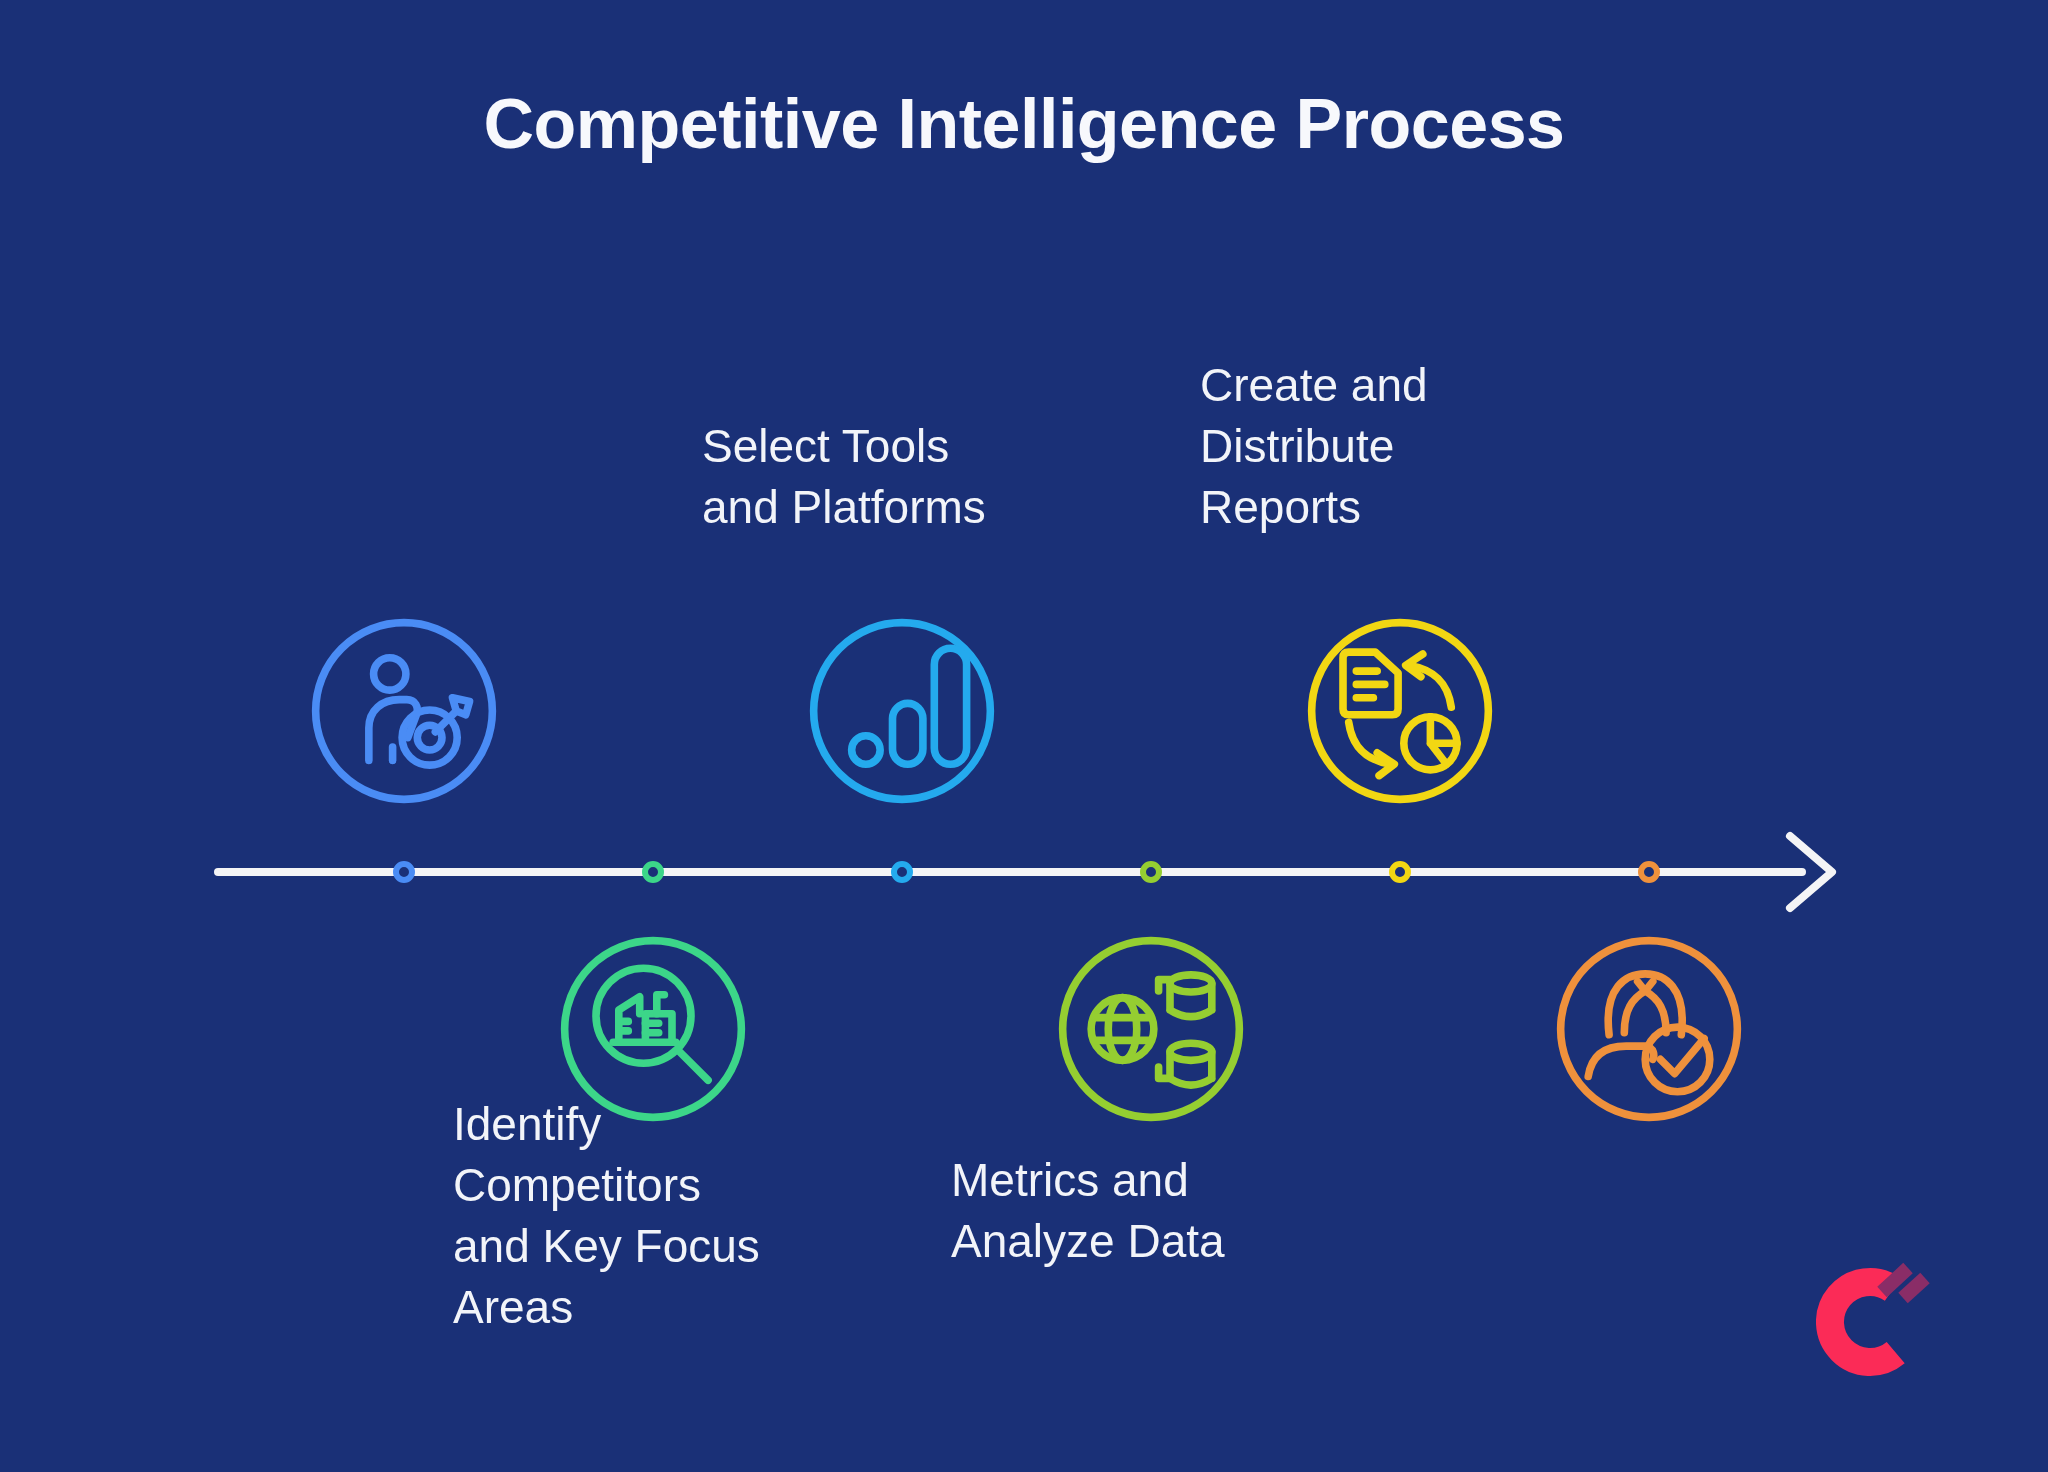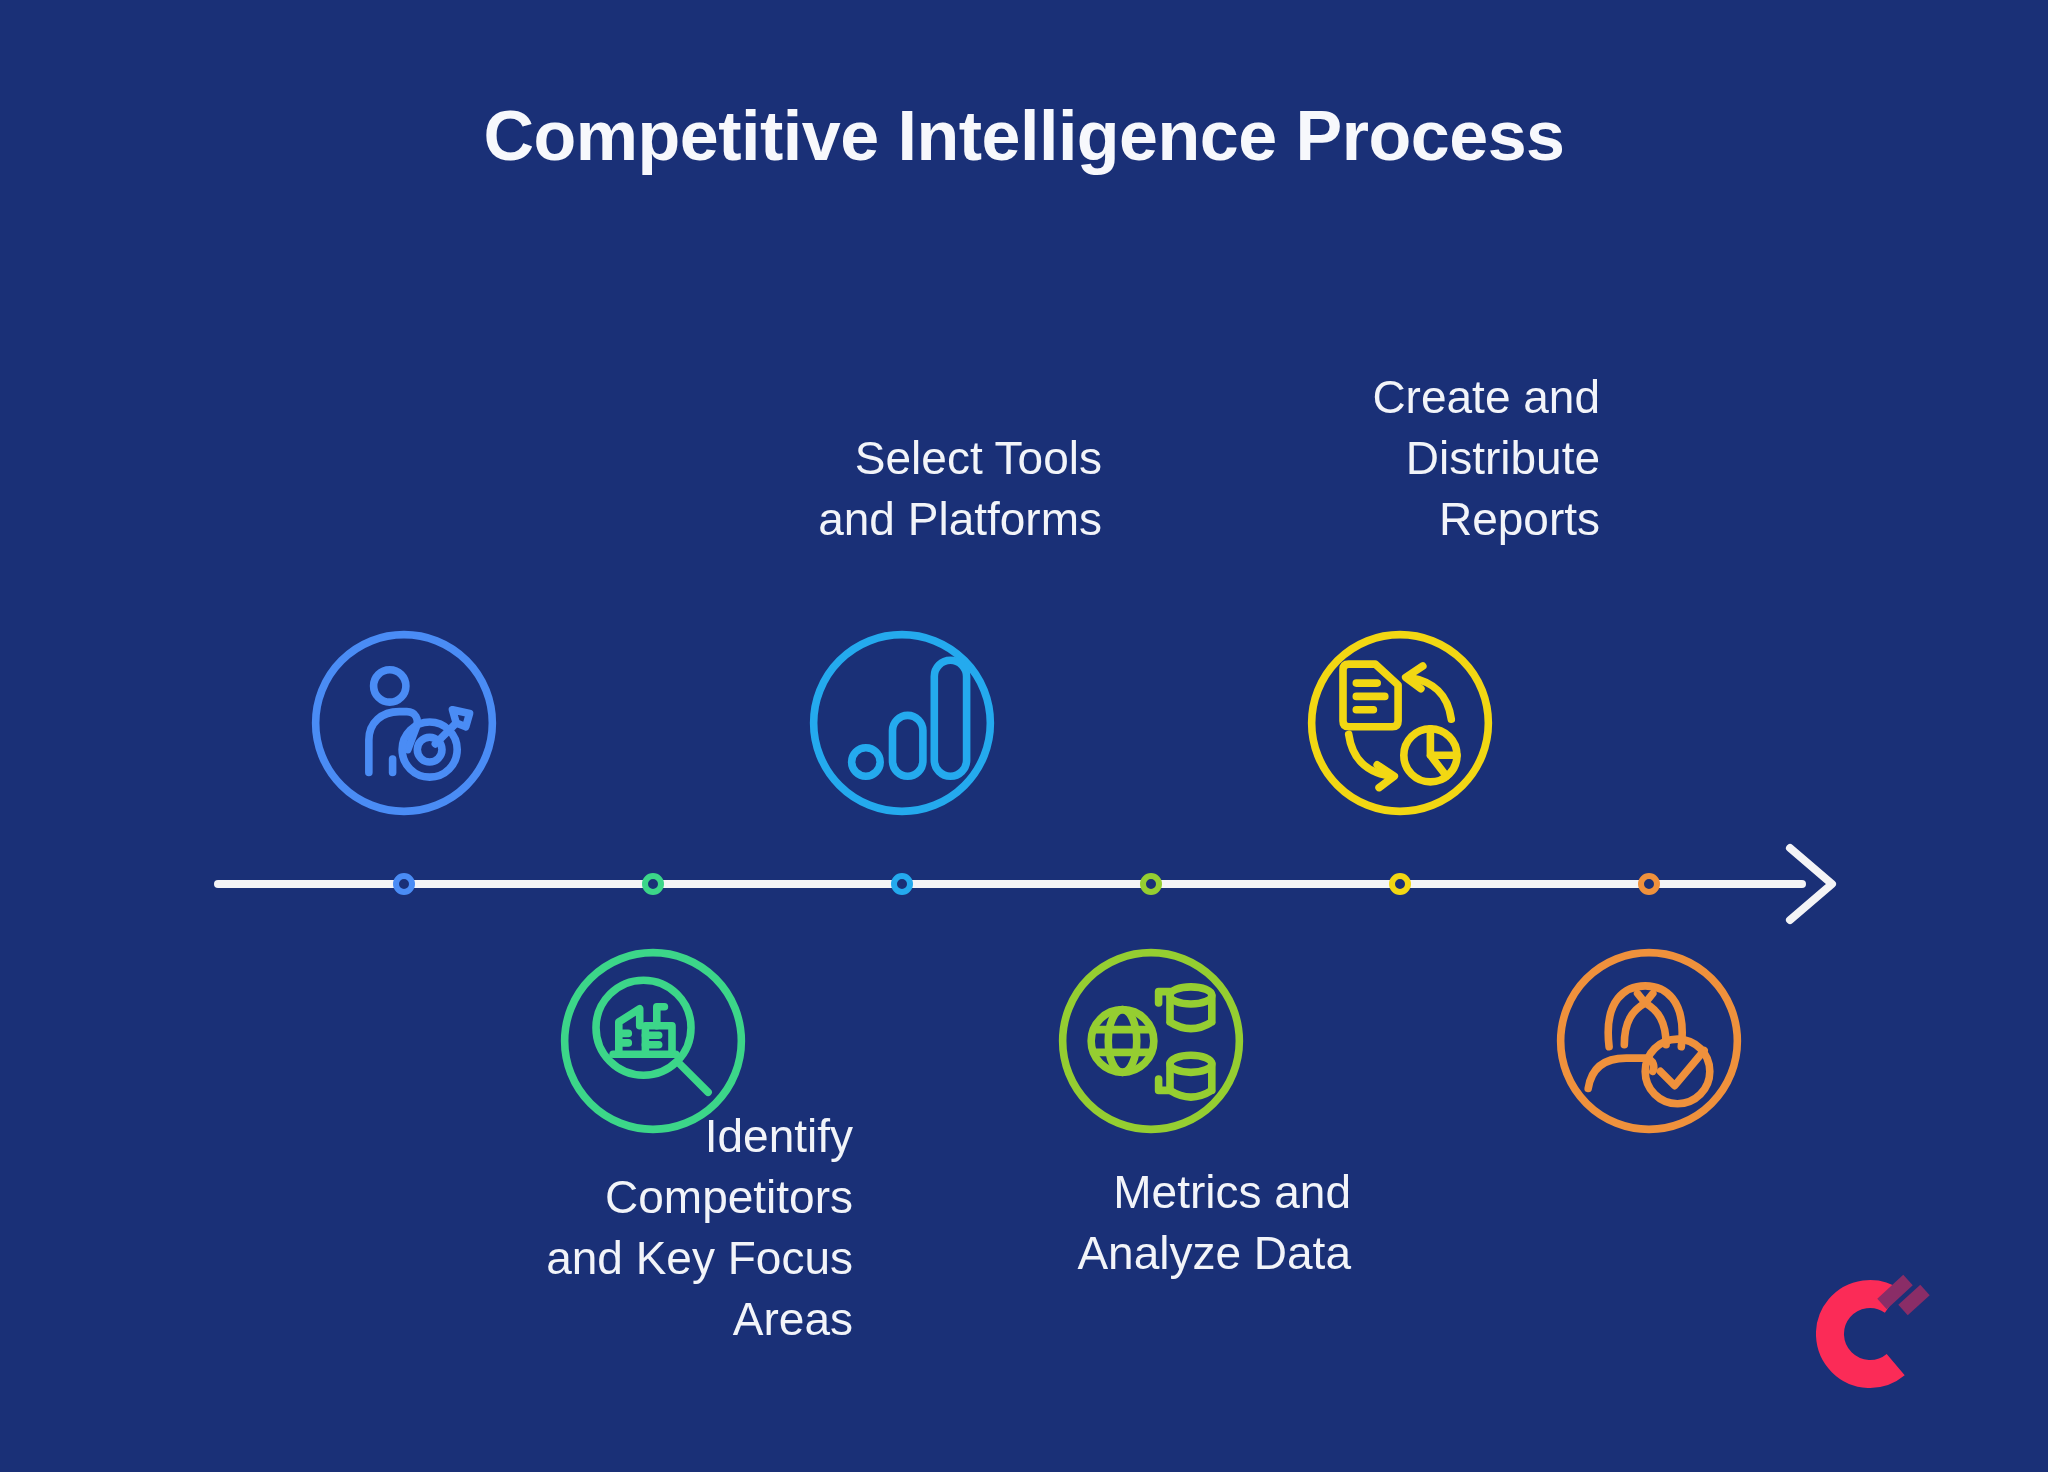--- a/index.html
+++ b/index.html
@@ -1,31 +1,30 @@
 <!DOCTYPE html>
 <html><head>
 <meta charset="utf-8">
 <style>
   html,body{margin:0;padding:0;background:#1A3077;}
   #page{
     position:relative;
     width:2048px;height:1428px;
     overflow:hidden;
     font-family:"Liberation Sans","DejaVu Sans",sans-serif;
-    margin-top:12px;
   }
   .title{
     position:absolute;top:84px;left:0;width:100%;
     text-align:center;
     font-size:70px;font-weight:700;letter-spacing:-0.5px;
     color:#F7F8FC;
   }
   .step-label{
     position:absolute;width:400px;
-    text-align:right;
+    text-align:left;
     font-size:46px;line-height:61px;font-weight:400;
     color:#F2F4F9;
     white-space:pre-line;
   }
   .icon-wrap{position:absolute;width:190px;height:190px;}
   .icon-wrap svg{display:block;width:190px;height:190px;}
   .timeline-line{
     position:absolute;left:214px;top:868px;
     width:1592px;height:8px;border-radius:4px;
     background:#F4F4F6;

